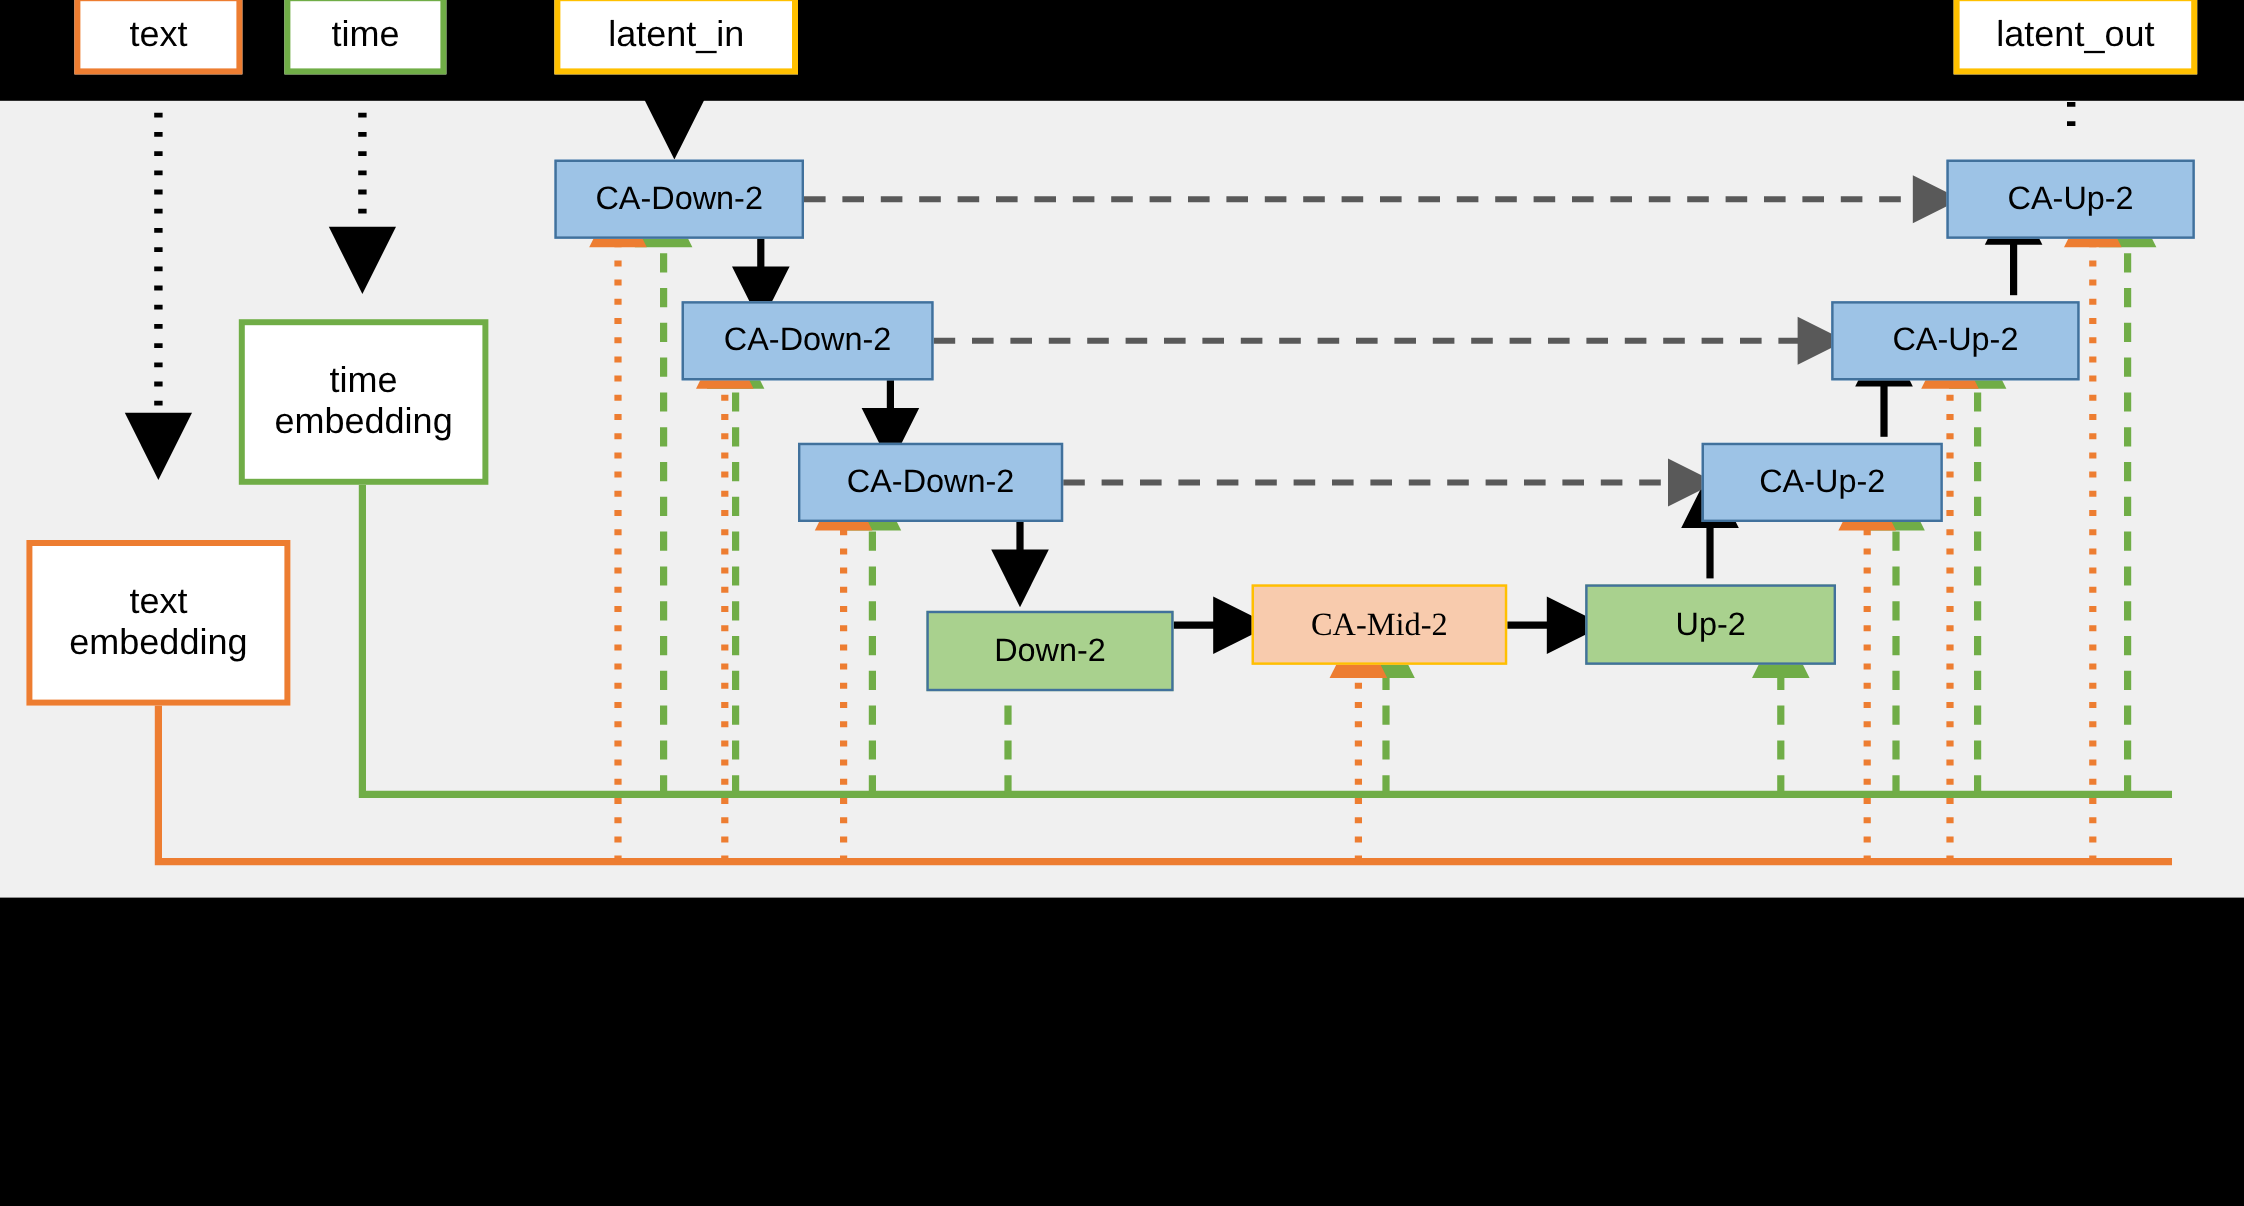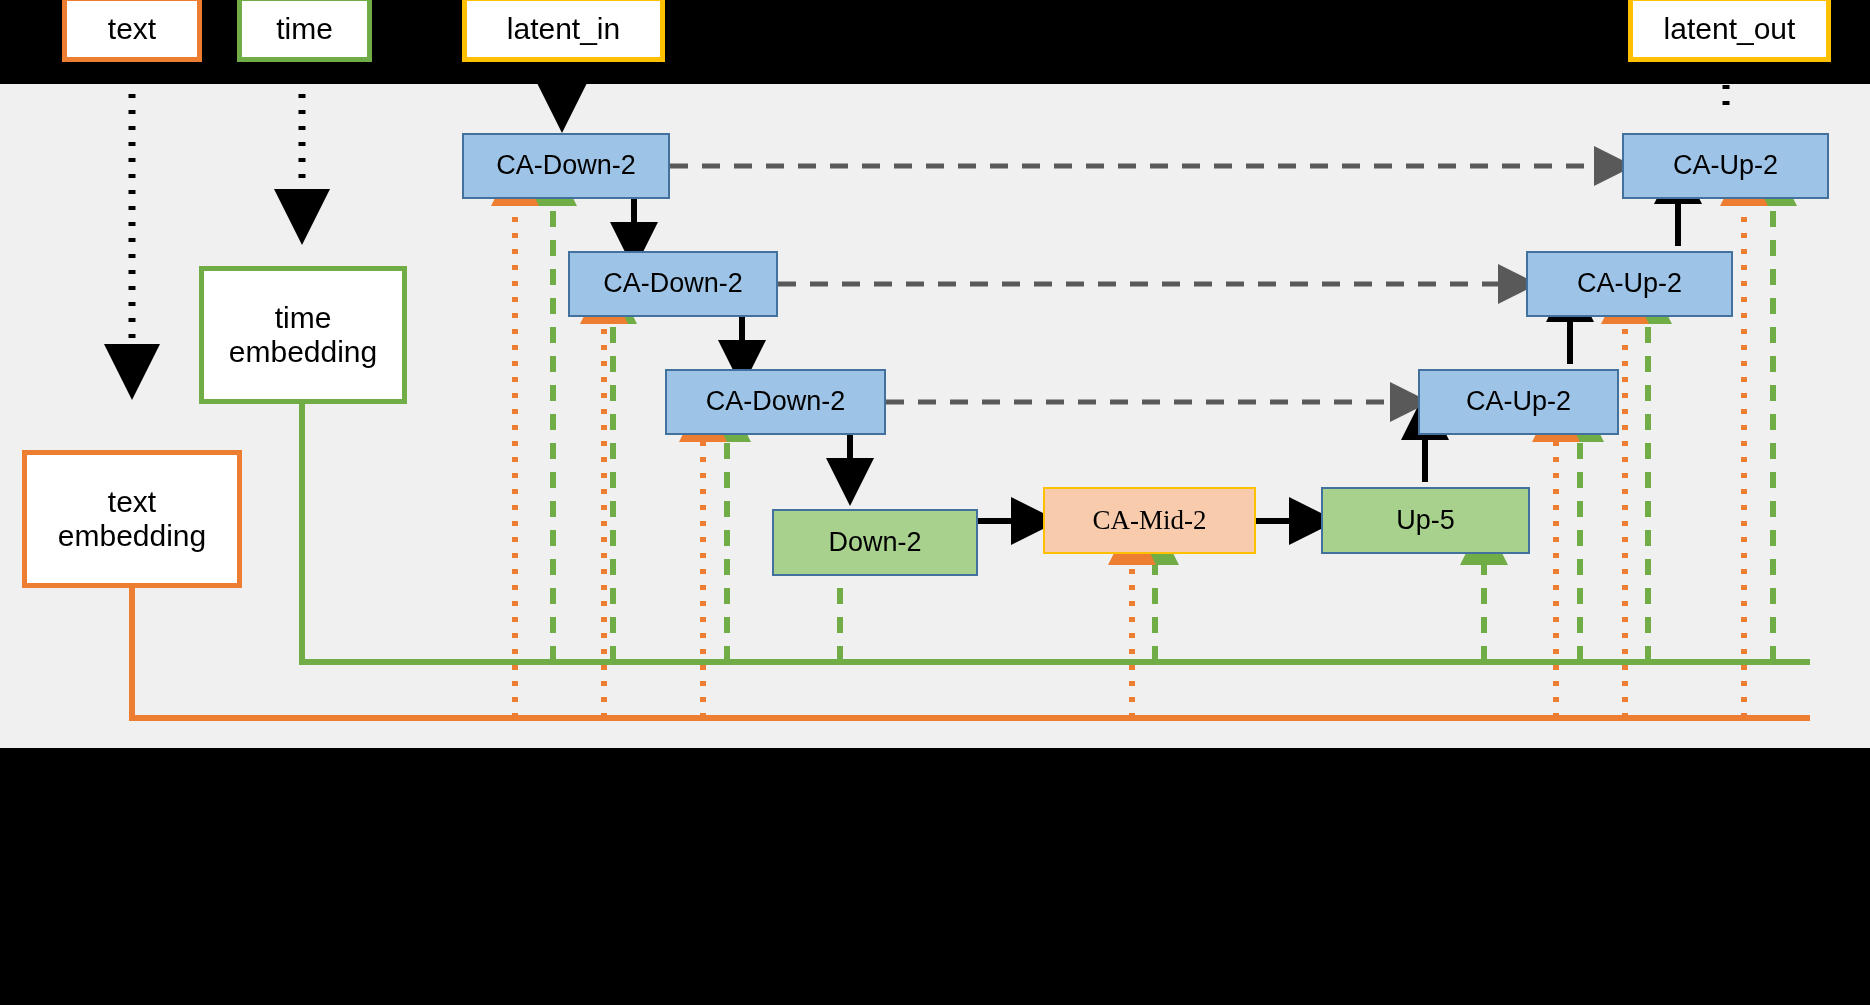--- a/index.html
+++ b/index.html
@@ -166,21 +166,21 @@
 
   <div class="node blk blk-green" style="left:772px;top:509px;width:206px;height:67px;">
     <span>Down-2</span>
   </div>
 
   <div class="node blk blk-mid" style="left:1043px;top:487px;width:213px;height:67px;">
     <span>CA-Mid-2</span>
   </div>
 
   <div class="node blk blk-green" style="left:1321px;top:487px;width:209px;height:67px;">
-    <span>Up-5</span>
+    <span>Up-2</span>
   </div>
 
   <div class="node blk blk-ca" style="left:1418px;top:369px;width:201px;height:66px;">
     <span>CA-Up-2</span>
   </div>
 
   <div class="node blk blk-ca" style="left:1526px;top:251px;width:207px;height:66px;">
     <span>CA-Up-2</span>
   </div>
 

